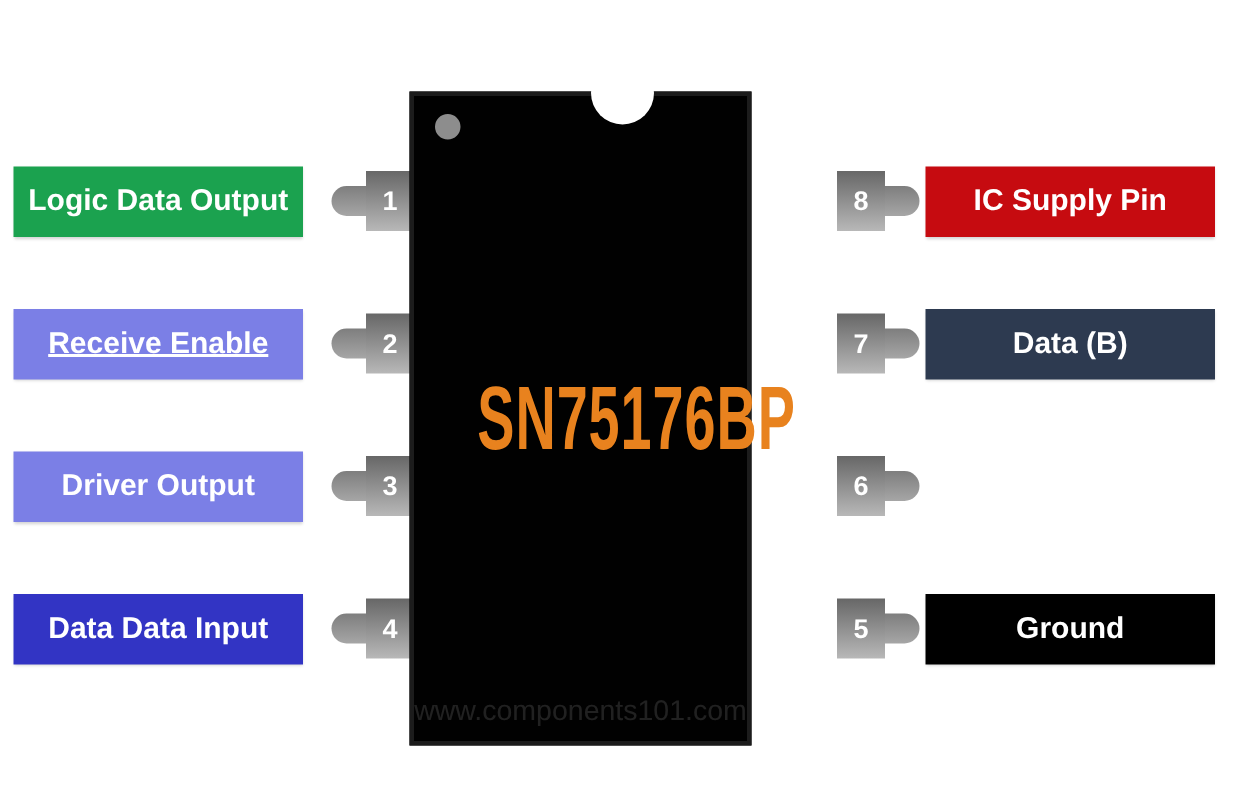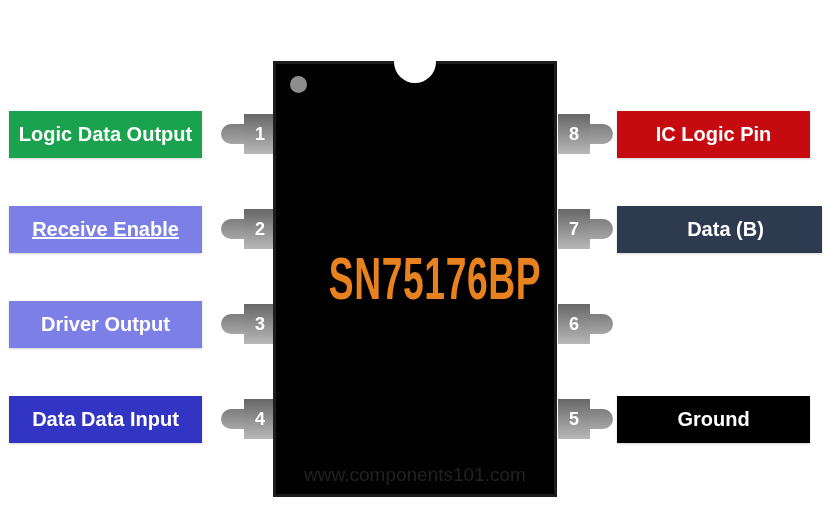--- a/index.html
+++ b/index.html
@@ -3,21 +3,21 @@
 <meta charset="utf-8">
 <style>
   html,body { margin:0; padding:0; background:#ffffff; }
   .canvas {
     position:relative; width:839px; height:529px; background:#ffffff;
     font-family:"Liberation Sans", sans-serif; overflow:hidden;
   }
 
   
   .chip {
-    position:absolute; left:273px; top:61px; width:284px; height:436px;
+    position:absolute; left:273px; top:61px; width:228px; height:436px;
     background:#010101; border:3px solid #1c1c1c; box-sizing:border-box;
   }
   .dot {
     position:absolute; left:14px; top:12px; width:17px; height:17px;
     border-radius:50%; background:#8d8d8d;
   }
   .chip-title {
     position:absolute; top:186px; left:0; right:0; text-align:center;
     font-weight:bold; font-size:60px; line-height:58px; letter-spacing:1px;
     transform:scaleX(0.62); transform-origin:center;
@@ -80,27 +80,27 @@
   <div class="pad left" style="top:304px">
       <span>3</span>
     </div>
 
   <div class="pin-label left" style="top: 396px; background: rgb(50, 52, 196);">Data Data Input</div>
   <div class="lead left" style="top:409px"></div>
   <div class="pad left" style="top:399px">
       <span>4</span>
     </div>
 
-  <div class="pin-label right" style="top: 111px; background: rgb(198, 11, 16);">IC Logic Pin</div>
+  <div class="pin-label right" style="top: 111px; background: rgb(198, 11, 16);">IC Supply Pin</div>
   <div class="lead right" style="top:124px"></div>
   <div class="pad right" style="top:114px">
       <span>8</span>
     </div>
 
-  <div class="pin-label right" style="top: 206px; background: rgb(45, 58, 80); padding-left: 12px;">Data (B)</div>
+  <div class="pin-label right" style="top: 206px; background: rgb(45, 58, 80);">Data (B)</div>
   <div class="lead right" style="top:219px"></div>
   <div class="pad right" style="top:209px">
       <span>7</span>
     </div>
 
   <div class="lead right" style="top:314px"></div>
   <div class="pad right" style="top:304px">
       <span>6</span>
     </div>
 

